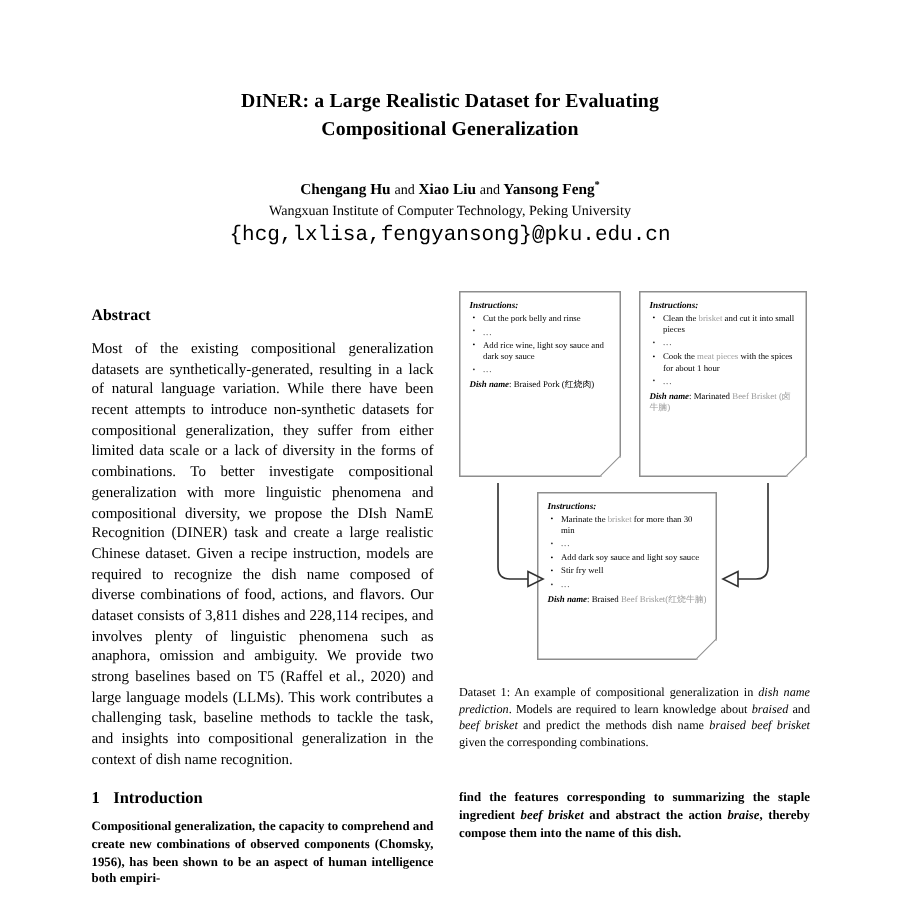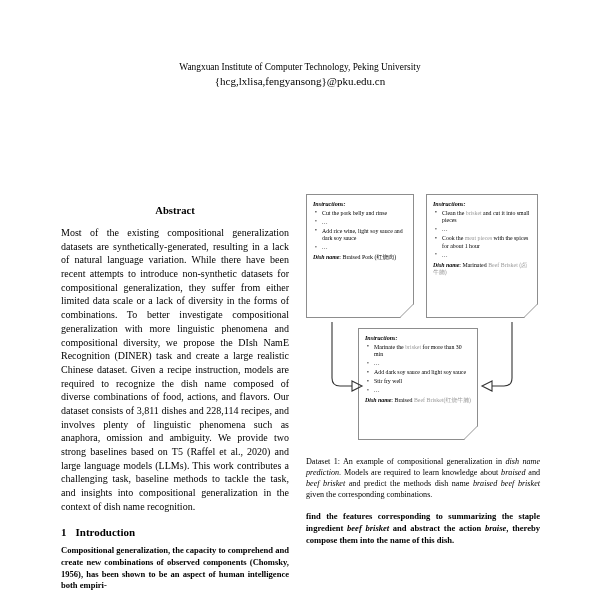--- a/index.html
+++ b/index.html
@@ -48,41 +48,41 @@
   .authors .conj {
     font-weight: normal;
     font-size: 9.4px;
   }
   .affil {
     margin-top: 4px;
     font-size: 9.4px;
   }
   .email {
     margin-top: 3px;
-    font-size: 11px;
-    font-family: Liberation Serif, serif;
+    font-size: 14px;
+    font-family: Liberation Mono, monospace;
   }
   .sup { font-size: 7px; vertical-align: super; }
 
   
   .col-left {
     position: absolute;
     left: 61px;
     top: 205px;
     width: 228px;
   }
   .col-right {
     position: absolute;
     left: 306px;
     top: 190px;
     width: 234px;
   }
 
   .abstract-head {
-    text-align: center;
+    text-align: left;
     font-size: 10.6px;
     font-weight: bold;
     margin: 0 0 9px 0;
   }
   .body-par {
     font-size: 8.55px;
     line-height: 1.365;
     text-align: justify;
     text-justify: inter-word;
     margin: 0;
@@ -202,41 +202,52 @@
 
   .caption {
     margin-top: 8px;
     font-size: 8.15px;
     line-height: 1.36;
     text-align: justify;
   }
   em { font-style: italic; }
 
   .right-body {
-    margin-top: 11px;
+    margin-top: 26px;
   }
   .clip-bottom {
     position: absolute;
     left: 306px;
     top: 588px;
     width: 234px;
     height: 12px;
     overflow: hidden;
     font-size: 8.55px;
     line-height: 1.365;
     color: #000;
   }
 </style>
 </head>
 <body>
 
 <div class="page">
 
   <div class="title-block">
-
+    <div class="paper-title">
+      <span><span>D</span><span class="smallcap">I</span><span>N</span><span class="smallcap">E</span><span>R: a Large Realistic Dataset for Evaluating</span></span><br>
+      <span>Compositional Generalization</span>
+    </div>
+
+    <div class="authors">
+      <span>Chengang Hu</span>
+      <span class="conj">and</span>
+      <span>Xiao Liu</span>
+      <span class="conj">and</span>
+      <span>Yansong Feng</span><span class="sup">*</span>
+    </div>
     <div class="affil">Wangxuan Institute of Computer Technology, Peking University</div>
     <div class="email">{hcg,lxlisa,fengyansong}@pku.edu.cn</div>
   </div>
 
   <div class="col-left">
     <div class="abstract-head">Abstract</div>
     <p class="abstract-par">Most of the existing compositional generalization datasets are synthetically-generated, resulting in a lack of natural language variation. While there have been recent attempts to introduce non-synthetic datasets for compositional generalization, they suffer from either limited data scale or a lack of diversity in the forms of combinations. To better investigate compositional generalization with more linguistic phenomena and compositional diversity, we propose the DIsh NamE Recognition (DINER) task and create a large realistic Chinese dataset. Given a recipe instruction, models are required to recognize the dish name composed of diverse combinations of food, actions, and flavors. Our dataset consists of 3,811 dishes and 228,114 recipes, and involves plenty of linguistic phenomena such as anaphora, omission and ambiguity. We provide two strong baselines based on T5 (Raffel et al., 2020) and large language models (LLMs). This work contributes a challenging task, baseline methods to tackle the task, and insights into compositional generalization in the context of dish name recognition.</p>
 
     <div class="section-head">
       <span class="num">1</span><span>Introduction</span>

